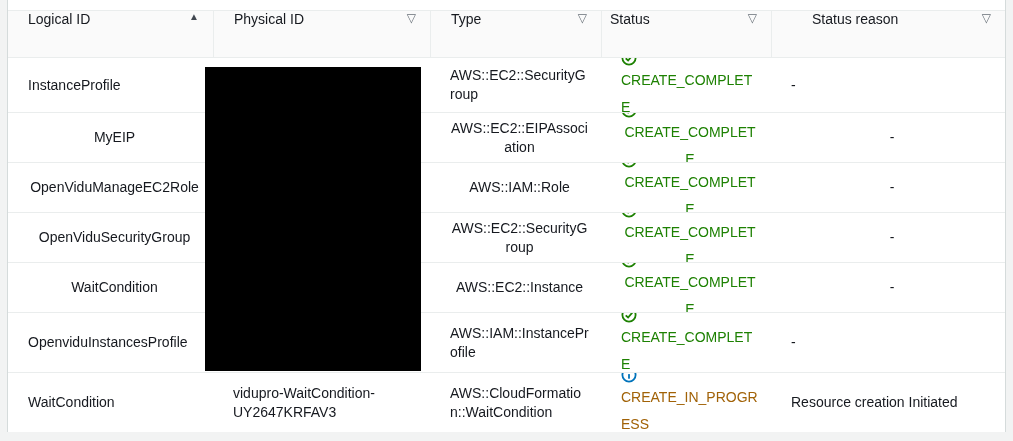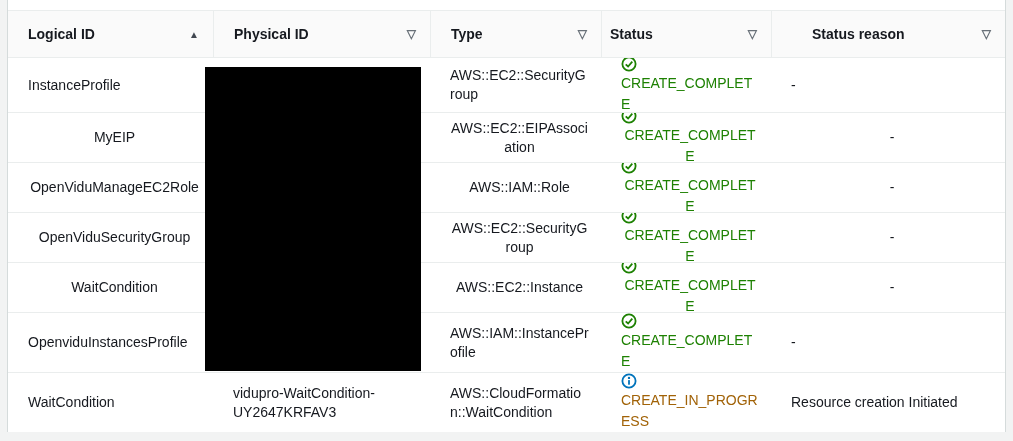--- a/index.html
+++ b/index.html
@@ -20,23 +20,23 @@
     border-right:1px solid #d5dbdb;
     border-bottom:1px solid #d5dbdb;
   }
   .card-top-gap{height:10px;border-bottom:1px solid #eaeded;background:#ffffff;}
   
   .thead{
     display:flex;height:47px;box-sizing:border-box;
     background:#fafafa;border-bottom:1px solid #eaeded;
   }
   .hcell{
-    display:flex;align-items:center;justify-content:space-between;
+    display:flex;align-items:flex-start;justify-content:space-between;
     box-sizing:border-box;padding:0 14px 0 20px;
-    font-weight:bold;color:#16191f;
+    font-weight:normal;color:#16191f;
   }
   .hcell + .hcell{border-left:1px solid #eaeded;gap:42px;}
   .sort-icon{font-size:10px;color:#414750;margin-left:8px;}
   .filter-icon{font-size:12px;color:#687078;margin-left:8px;cursor:pointer;}
   
   .c1{width:205px;}
   .c2{width:217px;}
   .c3{width:171px;}
   .c4{width:170px;padding-left:8px;}
   .c5{flex:1;padding-left:40px;}
@@ -48,21 +48,21 @@
   .h54{height:54px;}
   .h50{height:50px;text-align:center;}
   .h60{height:60px;}
   .cell{
     box-sizing:border-box;padding:4px 12px 4px 20px;
     display:flex;flex-direction:column;justify-content:center;
     line-height:19px;overflow:hidden;
   }
   .breakall{word-break:break-all;}
   .status-block{display:flex;flex-direction:column;align-items:flex-start;gap:1px;}
-  .status-text{word-break:break-all;line-height:21px;}
+  .status-text{word-break:break-all;line-height:27px;}
   .status-success .status-text{color:#1d8102;}
   .status-progress .status-text{color:#a16207;}
   .sicon{display:block;width:16px;height:16px;}
   
   .redaction{
     position:absolute;left:205px;top:67px;width:216px;height:304px;
     background:#000000;z-index:5;
   }
 </style>
 </head>

